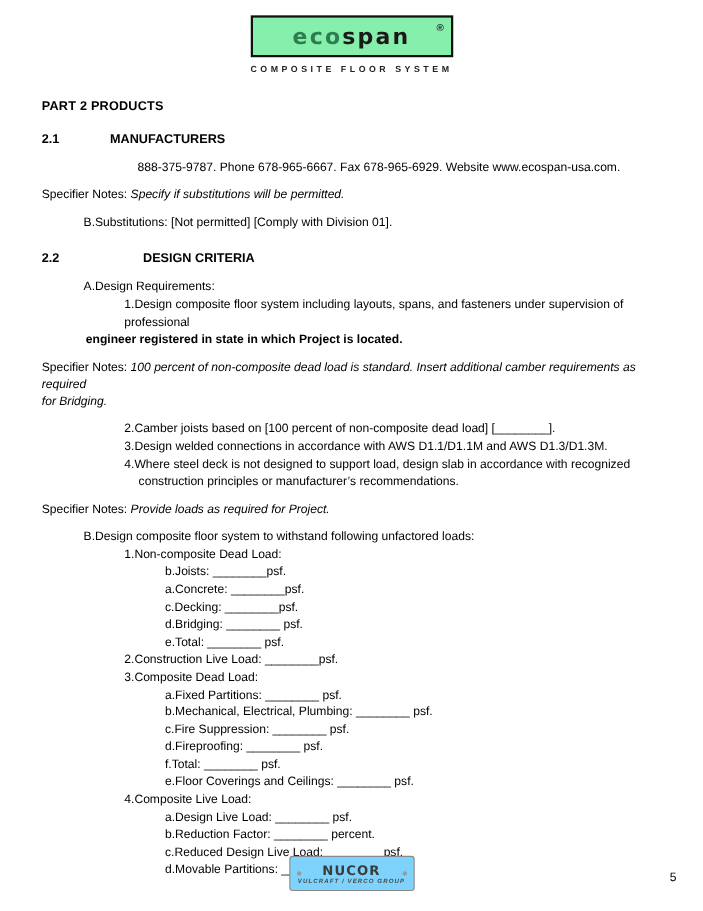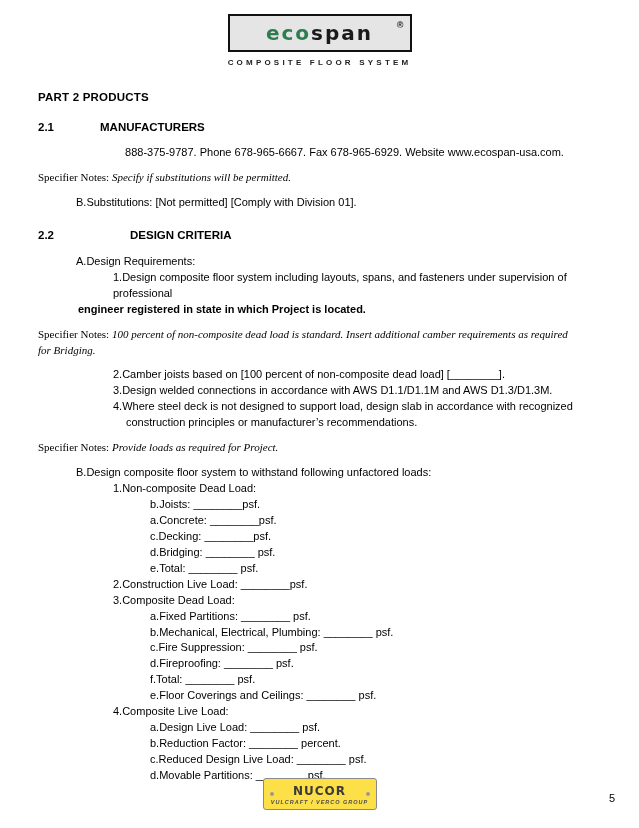--- a/index.html
+++ b/index.html
@@ -31,21 +31,21 @@
     align-items: center;
   }
   .logo-box {
     border: 2px solid #111;
     width: 180px;
     height: 34px;
     display: flex;
     align-items: center;
     justify-content: center;
     position: relative;
-    background: #e5e5e5;
+    background: #86efac;
   }
   .logo-text {
     font-family: "DejaVu Sans", sans-serif;
     font-weight: bold;
     font-size: 20px;
     letter-spacing: 2px;
   }
   .logo-eco { color: #2e7d4f; }
   .logo-span { color: #1a1a1a; }
   .logo-reg {
@@ -85,21 +85,20 @@
   .num-head .num {
     width: 62px;
     flex: 0 0 62px;
   }
   .para {
     margin: 0 0 9px 0;
   }
   .notes {
     font-style: italic;
     margin: 0 0 9px 0;
-    font-family: Liberation Serif, serif;
   }
   .notes .lbl {
     font-style: normal;
   }
   .lvl-a { margin-left: 38px; }
   .lvl-1 { margin-left: 75px; }
   .lvl-a2 { margin-left: 112px; }
   .tight { margin-bottom: 0; }
   .gap-top { margin-top: 9px; }
   .gap-big { margin-top: 16px; gap: 30px; }
@@ -113,21 +112,21 @@
   }
   .nucor-wrap {
     display: flex;
     justify-content: center;
   }
   .nucor-box {
     width: 112px;
     height: 30px;
     border: 1px solid #8a8a8a;
     border-radius: 3px;
-    background: #fde047;
+    background: #7dd3fc;
     display: flex;
     flex-direction: column;
     align-items: center;
     justify-content: center;
     position: relative;
   }
   .nucor-name {
     font-family: "DejaVu Sans", sans-serif;
     font-weight: bold;
     font-size: 12px;

